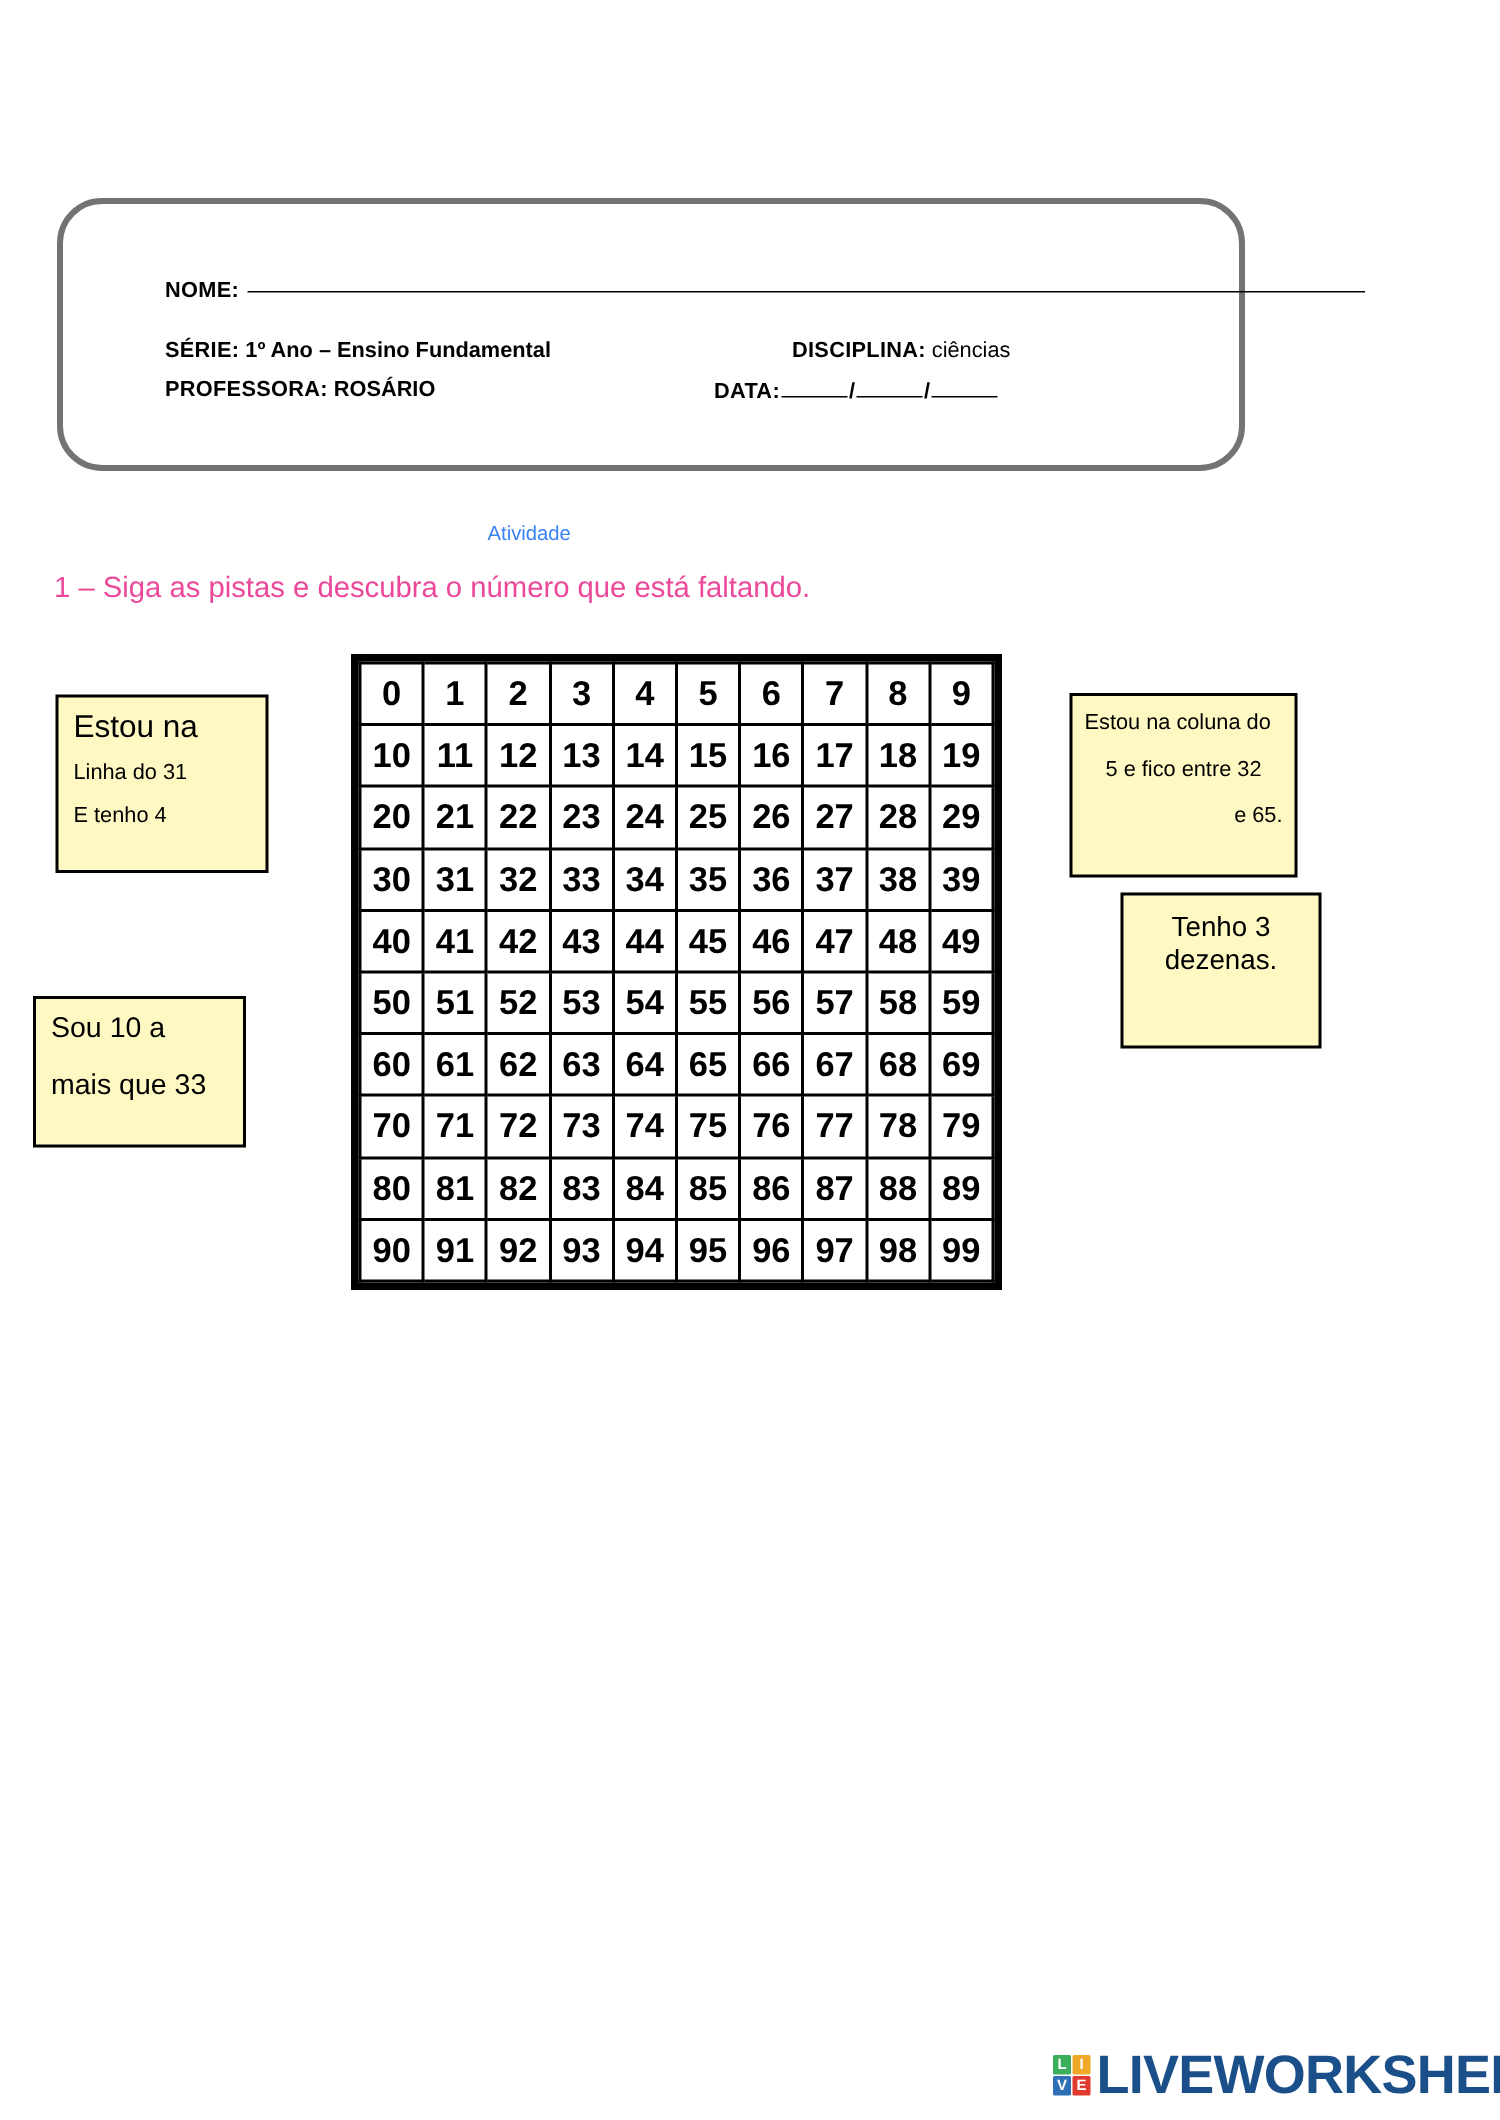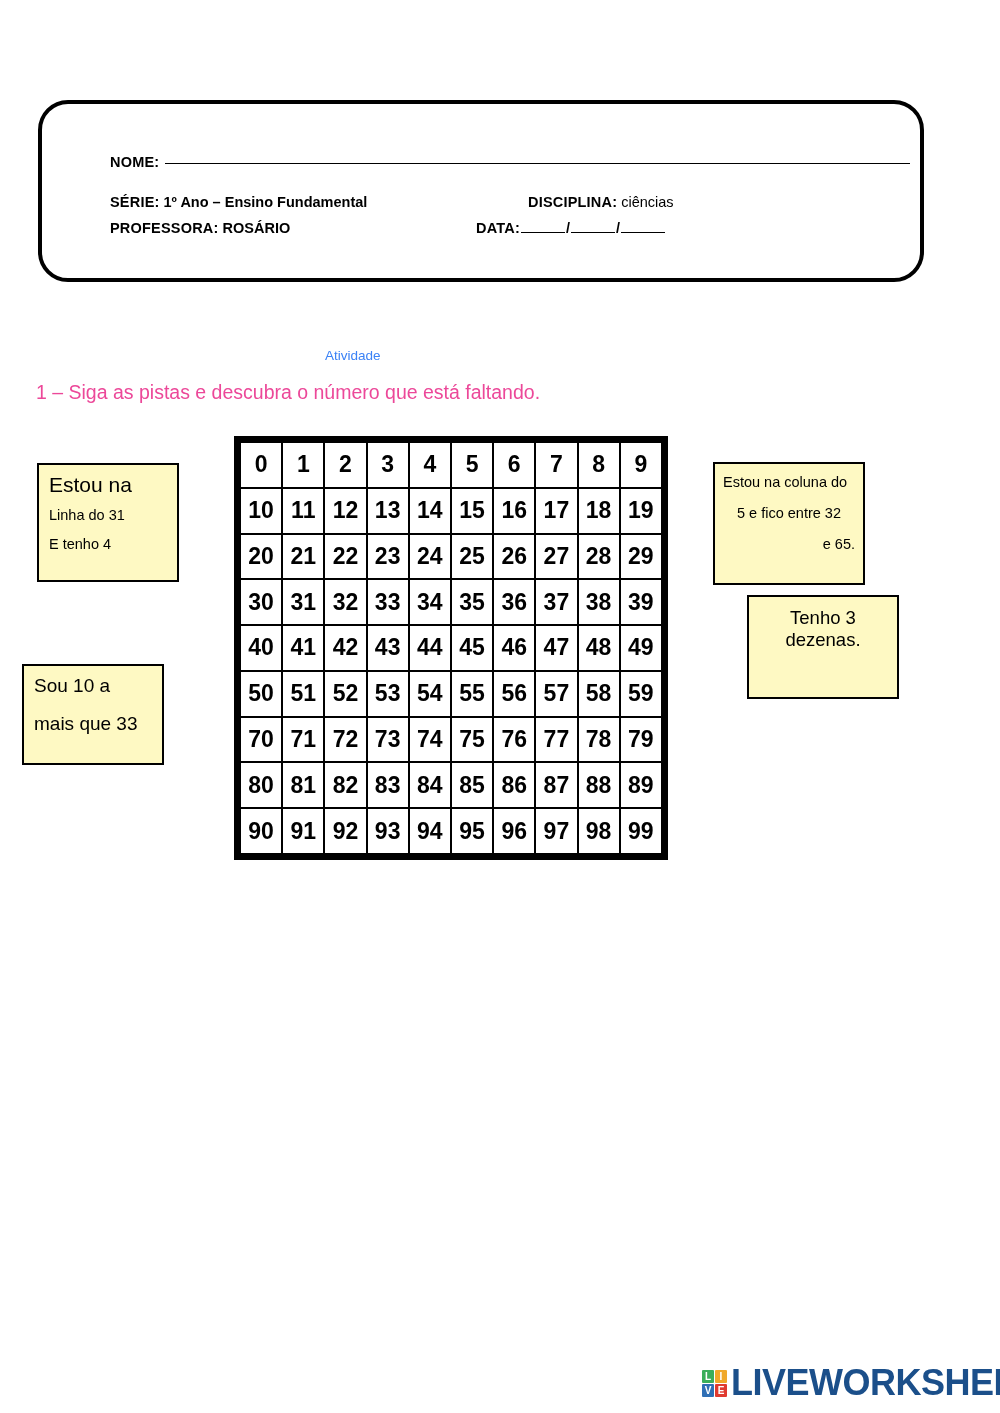--- a/index.html
+++ b/index.html
@@ -13,24 +13,24 @@
     position: relative;
     font-family: "Liberation Sans", sans-serif;
     color: #000000;
     overflow: hidden;
   }
 
   
   #header-box {
     position: absolute;
     left: 38px;
-    top: 100px;
-    width: 886px;
+    top: 132px;
+    width: 792px;
     height: 182px;
-    border: 4px solid #000000;
+    border: 4px solid #737373;
     border-radius: 30px;
     box-sizing: border-box;
     background: #ffffff;
   }
   .hdr-row {
     position: absolute;
     display: flex;
     align-items: baseline;
     font-size: 14.5px;
     white-space: nowrap;
@@ -152,21 +152,21 @@
     margin-bottom: 15px;
   }
   #clue-right-1 .line-2 {
     font-size: 14.5px;
     text-align: right;
   }
 
   #clue-right-2 {
     left: 747px;
     top: 595px;
-    width: 152px;
+    width: 134px;
     height: 104px;
     padding: 10px 8px;
   }
   #clue-right-2 .line-0 {
     font-size: 18.5px;
     text-align: center;
     line-height: 1.2;
   }
   #clue-right-2 .line-1 {
     font-size: 18.5px;
@@ -365,20 +365,32 @@
           <td>52</td>
           <td>53</td>
           <td>54</td>
           <td>55</td>
           <td>56</td>
           <td>57</td>
           <td>58</td>
           <td>59</td>
         </tr>
         <tr>
+          <td>60</td>
+          <td>61</td>
+          <td>62</td>
+          <td>63</td>
+          <td>64</td>
+          <td>65</td>
+          <td>66</td>
+          <td>67</td>
+          <td>68</td>
+          <td>69</td>
+        </tr>
+        <tr>
           <td>70</td>
           <td>71</td>
           <td>72</td>
           <td>73</td>
           <td>74</td>
           <td>75</td>
           <td>76</td>
           <td>77</td>
           <td>78</td>
           <td>79</td>

